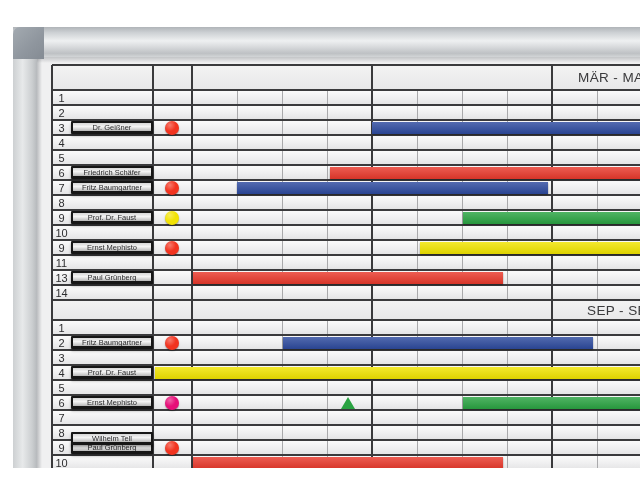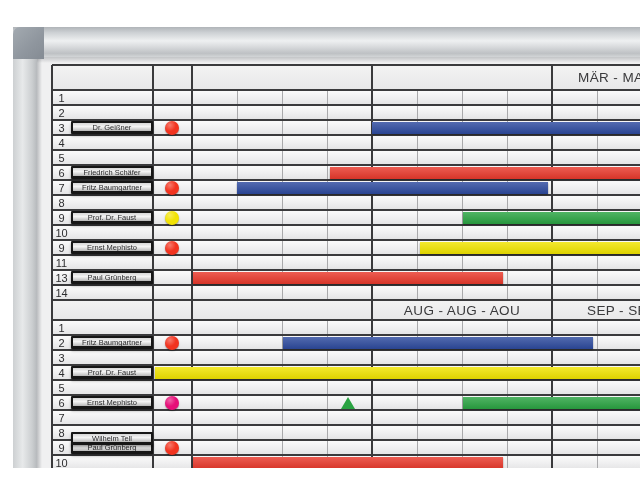--- a/index.html
+++ b/index.html
@@ -158,21 +158,20 @@
         <div class="abs rownum" style="left: 53px; top: 320px; width: 17px; height: 15px;">1</div>
         <div class="abs rownum" style="left: 53px; top: 335px; width: 17px; height: 15px;">2</div>
         <div class="abs rownum" style="left: 53px; top: 350px; width: 17px; height: 15px;">3</div>
         <div class="abs rownum" style="left: 53px; top: 365px; width: 17px; height: 15px;">4</div>
         <div class="abs rownum" style="left: 53px; top: 380px; width: 17px; height: 15px;">5</div>
         <div class="abs rownum" style="left: 53px; top: 395px; width: 17px; height: 15px;">6</div>
         <div class="abs rownum" style="left: 53px; top: 410px; width: 17px; height: 15px;">7</div>
         <div class="abs rownum" style="left: 53px; top: 425px; width: 17px; height: 15px;">8</div>
         <div class="abs rownum" style="left: 53px; top: 440px; width: 17px; height: 15px;">9</div>
         <div class="abs rownum" style="left: 53px; top: 455px; width: 17px; height: 15px;">10</div>
-        <div class="abs month-cell" style="left: 372px; top: 300px; width: 180px; height: 20px;">AUG - AUG - AOU</div>
         <div class="abs month-cell clipped" style="left: 552px; top: 300px; width: 180px; height: 20px; padding-left: 35px;">SEP - SE</div>
         <div class="abs subline" style="left: 237px; top: 320px; width: 1px; height: 148px;"></div>
         <div class="abs subline" style="left: 282px; top: 320px; width: 1px; height: 148px;"></div>
         <div class="abs subline" style="left: 327px; top: 320px; width: 1px; height: 148px;"></div>
         <div class="abs subline" style="left: 417px; top: 320px; width: 1px; height: 148px;"></div>
         <div class="abs subline" style="left: 462px; top: 320px; width: 1px; height: 148px;"></div>
         <div class="abs subline" style="left: 507px; top: 320px; width: 1px; height: 148px;"></div>
         <div class="abs subline" style="left: 597px; top: 320px; width: 1px; height: 148px;"></div>
         <div class="abs hline" style="left: 52px; top: 299px; width: 590px; height: 2px;"></div>
         <div class="abs hline" style="left: 52px; top: 319px; width: 590px; height: 2px;"></div>

